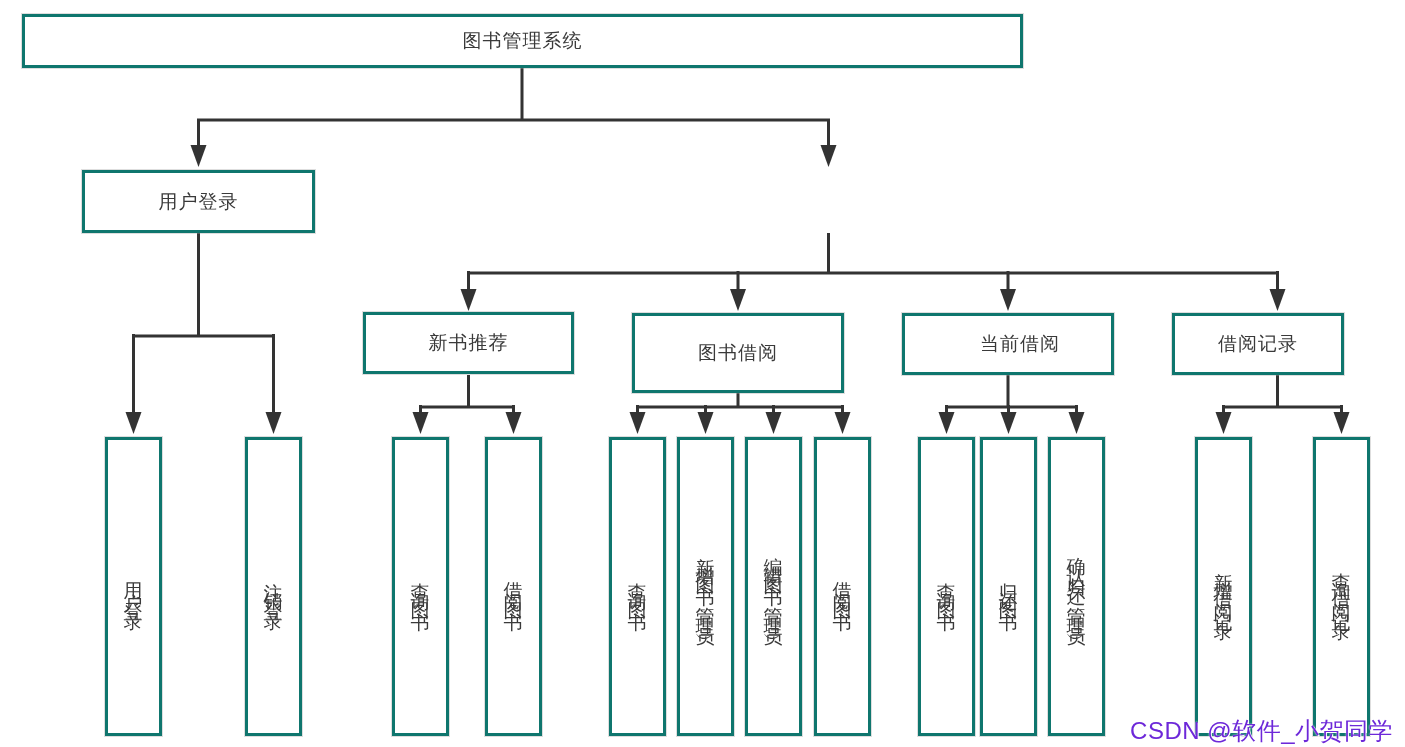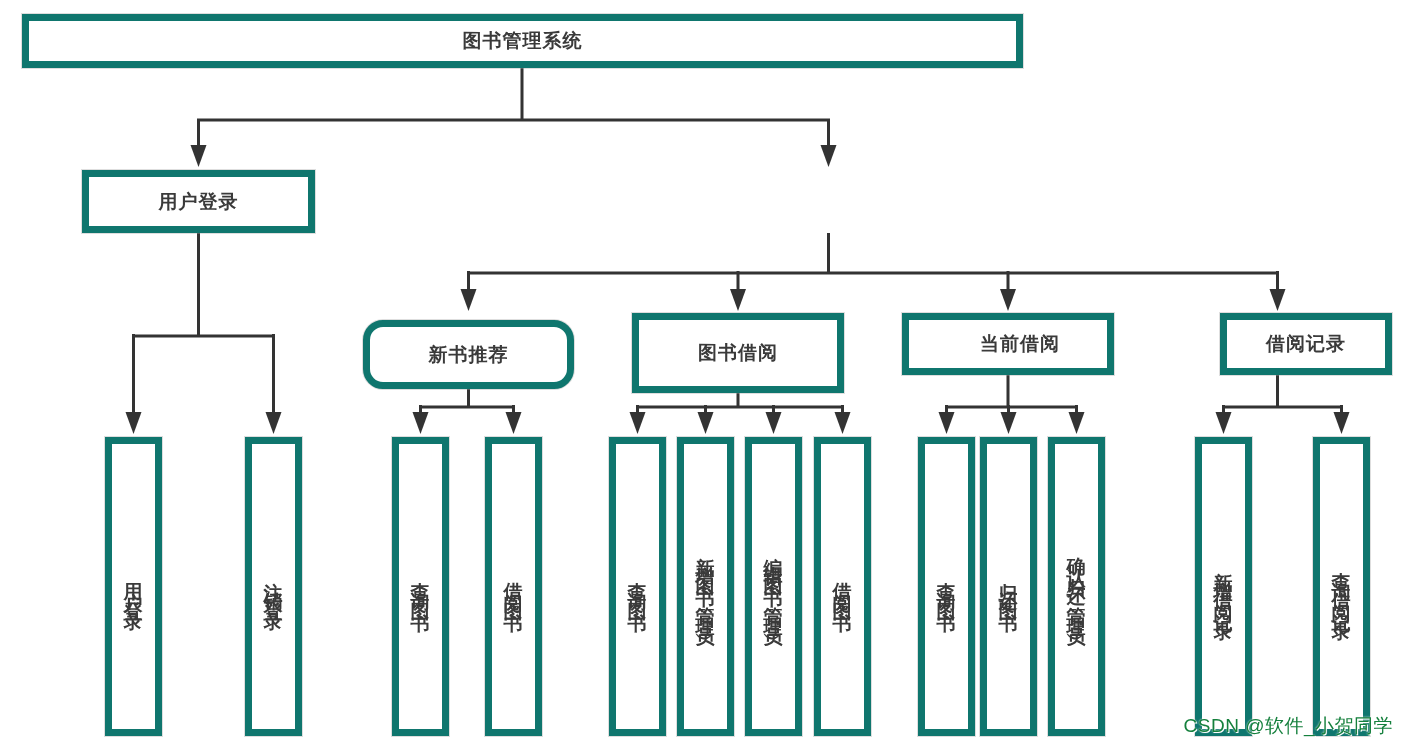--- a/index.html
+++ b/index.html
@@ -17,30 +17,29 @@
   #canvas {
     position: absolute;
     inset: 0;
     width: 1405px;
     height: 747px;
   }
   .node {
     position: absolute;
     box-sizing: border-box;
     background: #ffffff;
-    border: 7px solid #0f766e;
+    border: 3px solid #0f766e;
     color: #3a3a3a;
     display: flex;
     align-items: center;
     justify-content: center;
     font-size: 19px;
     letter-spacing: 1px;
     z-index: 2;
     box-shadow: 0 0 0 1px rgba(160,160,160,0.35);
-    font-weight: bold;
   }
   .leaf .vtext {
     writing-mode: vertical-rl;
     text-orientation: mixed;
     letter-spacing: 10px;
     line-height: 1;
     font-size: 19px;
     white-space: nowrap;
   }
   svg.connectors {
@@ -54,37 +53,37 @@
     stroke-width: 3;
     fill: none;
   }
   svg.connectors polygon {
     fill: #333333;
     stroke: none;
   }
   .watermark {
     position: absolute;
     right: 12px;
-    bottom: 8px;
-    font-size: 19px;
-    color: #15803d;
+    bottom: 0;
+    font-size: 24px;
+    color: #6d28d9;
     letter-spacing: 0.5px;
     z-index: 5;
     text-shadow: 0 0 2px #ffffff, 1px 1px 0 #ffffff;
     white-space: nowrap;
   }
 
   
   #n-root   { left: 22px;  top: 14px;  width: 1001px; height: 54px; }
   #n-login  { left: 82px;  top: 170px; width: 233px;  height: 63px; }
   #n-mgmt   { left: 712px; top: 170px; width: 235px;  height: 63px; }
-  #n-newrec { left: 363px; top: 320px; width: 211px;  height: 69px; border-radius: 20px; }
+  #n-newrec { left: 363px; top: 312px; width: 211px;  height: 62px; }
   #n-borrow { left: 632px; top: 313px; width: 212px;  height: 80px; }
   #n-current{ left: 902px; top: 313px; width: 212px;  height: 62px; padding-left: 24px; }
-  #n-record { left: 1172px;top: 313px; width: 172px;  height: 62px; margin-left: 48px; }
+  #n-record { left: 1172px;top: 313px; width: 172px;  height: 62px; }
 
   .leaf { top: 437px; width: 57px; height: 299px; }
   #l-0  { left: 105px; }
   #l-1  { left: 245px; }
   #l-2  { left: 392px; }
   #l-3  { left: 485px; }
   #l-4  { left: 609px; }
   #l-5  { left: 677px; }
   #l-6  { left: 745px; }
   #l-7  { left: 814px; }

